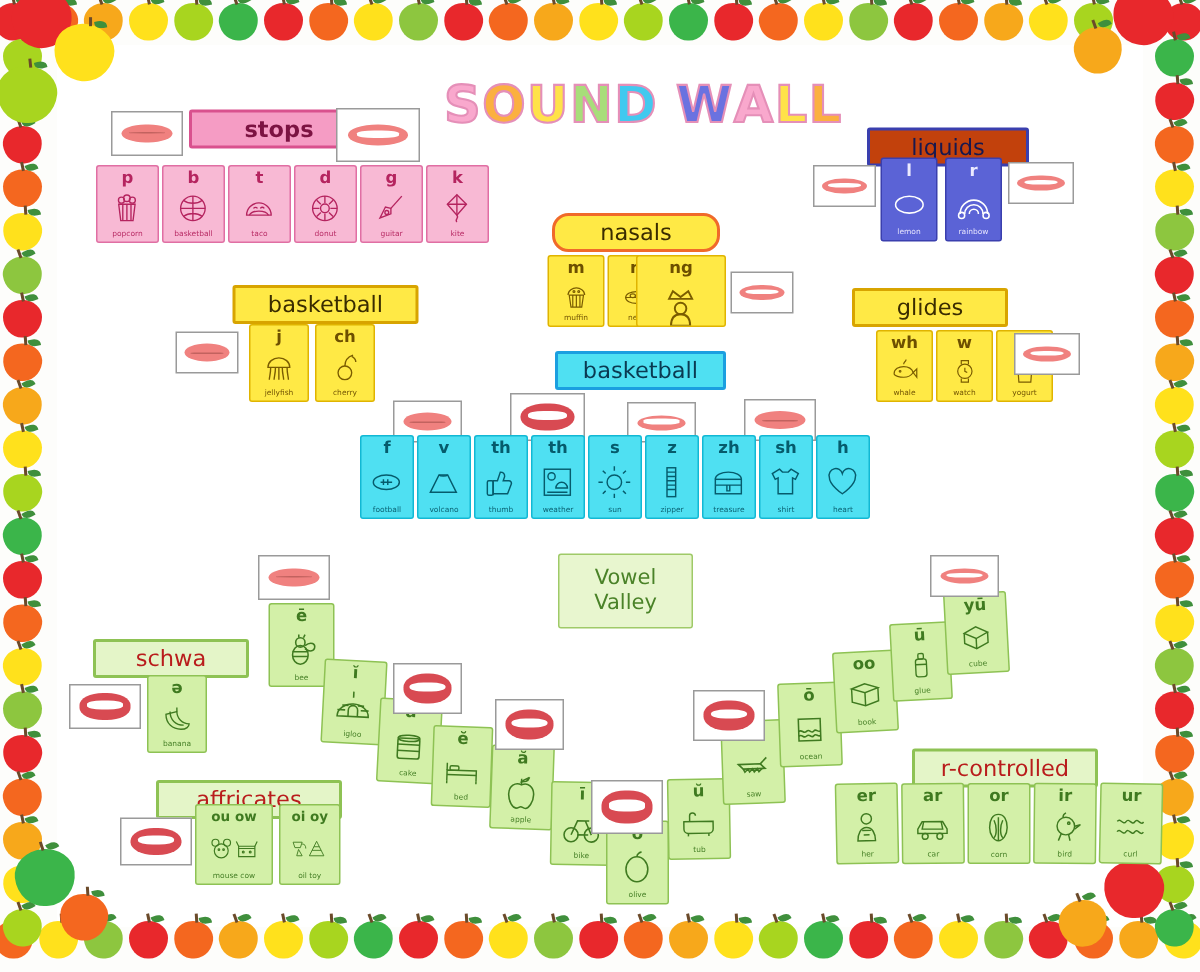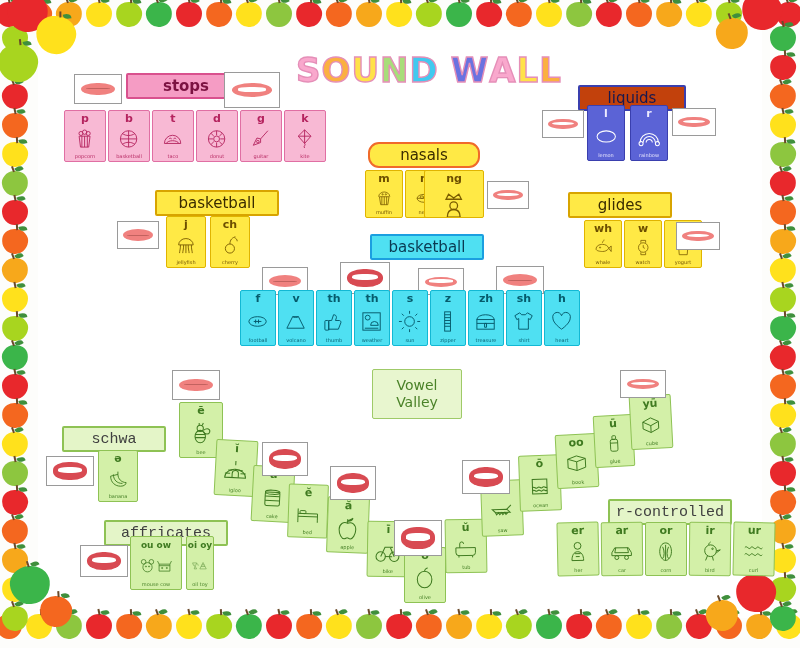--- a/index.html
+++ b/index.html
@@ -47,21 +47,21 @@
   .hdr.yellow{background:#ffe945;border-color:#d8a400;color:#3a2c00;}
   .hdr.yellow-o{background:#ffe945;border-color:#f06a2a;color:#3a2c00;border-radius:11px;}
   .blue{background:#5b63d6;border-color:#3a3fae;color:#fff;}
   .blue .g,.blue .w{color:#eceaff;}
   .hdr.blue{background:#c2410c;border-color:#3a3fae;color:#17184f;}
   .cyan{background:#4fe0f2;border-color:#12b8d4;color:#065b6c;}
   .cyan .g,.cyan .w{color:#065b6c;}
   .hdr.cyan{background:#4fe0f2;border-color:#1b9fe0;color:#0a3a52;}
   .green{background:#d3f0a8;border-color:#8ec254;color:#3f7a20;}
   .green .g,.green .w{color:#3f7a20;}
-  .hdr.green{background:#e4f5c8;border-color:#8ec254;color:#404040;font-family:Liberation Mono, monospace;}
+  .hdr.green{background:#e4f5c8;border-color:#8ec254;color:#b91c1c;}
 
   .vowel-label{position:absolute;border:1.5px solid #9fca68;background:#e8f6cf;border-radius:2px;
      display:flex;flex-direction:column;align-items:center;justify-content:center;
      font-size:14px;color:#4a8228;line-height:17px;}
 </style>
 </head>
 <body>
 
 <div id="board">
 
@@ -712,21 +712,21 @@
             <circle cx="13" cy="13" r=".7"></circle>
             <path d="M26 10h14v9H26z"></path>
             <path d="M26 12h14"></path>
             <circle cx="30" cy="15" r=".8"></circle>
             <circle cx="36" cy="15" r=".8"></circle>
             <path d="M26 10l-2-4M40 10l2-4"></path>
           </svg>
         </div>
         <div class="w">mouse cow</div>
       </div>
-      <div class="card green" style="left: 186px; top: 536px; width: 28px; height: 54px;">
+      <div class="card green" style="left: 186px; top: 536px; width: 41px; height: 54px;">
         <div class="g" style="font-size: 9px;">oi oy</div>
         <div class="pic">
           <svg viewBox="0 0 44 24" fill="none" stroke="currentColor" stroke-width="1">
             <path d="M4 5h10l-2 6H6z"></path>
             <path d="M14 7c3 0 4 2 4 5"></path>
             <path d="M10 13l-2 7h6z"></path>
             <path d="M30 4l8 16H22z"></path>
             <path d="M25 14h10M27 10h6"></path>
           </svg>
         </div>

